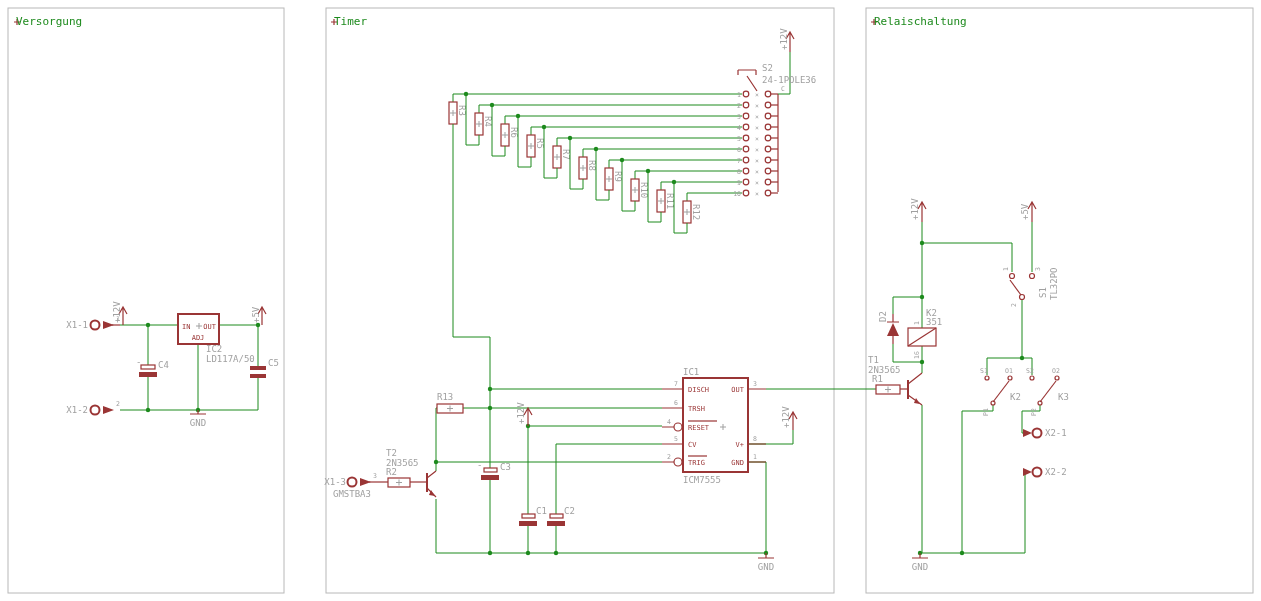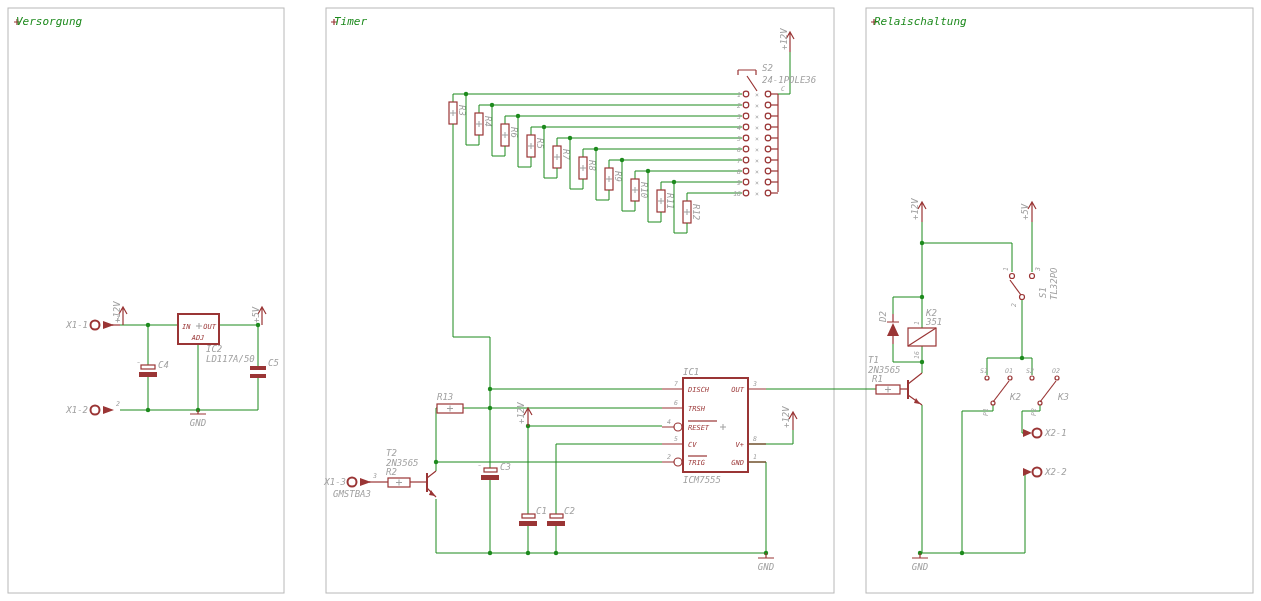--- a/index.html
+++ b/index.html
@@ -1,16 +1,16 @@
 <!DOCTYPE html>
 <html><head>
 <meta charset="utf-8">
 <style>
   html,body{margin:0;padding:0;background:#ffffff;}
-  .wrap{position:relative;width:1261px;height:601px;background:#fff;overflow:hidden;font-style:italic;}
+  .wrap{position:relative;width:1261px;height:601px;background:#fff;overflow:hidden;}
   svg{display:block;font-family:"DejaVu Sans Mono", monospace;}
   text{user-select:none;}
   .t-title{font-size:11px;fill:#1d8a1d;}
   .t-lbl{font-size:9px;fill:#a0a0a0;}
   .t-tiny{font-size:6.5px;fill:#a0a0a0;}
   .t-pin{font-size:7px;fill:#9a3535;}
   .wire{stroke:#1d8a1d;stroke-width:1;fill:none;}
   .part{stroke:#9a3535;stroke-width:1.2;fill:none;}
   .part-thick{stroke:#9a3535;stroke-width:2;fill:none;}
   .gray{stroke:#a0a0a0;stroke-width:1;fill:none;}

